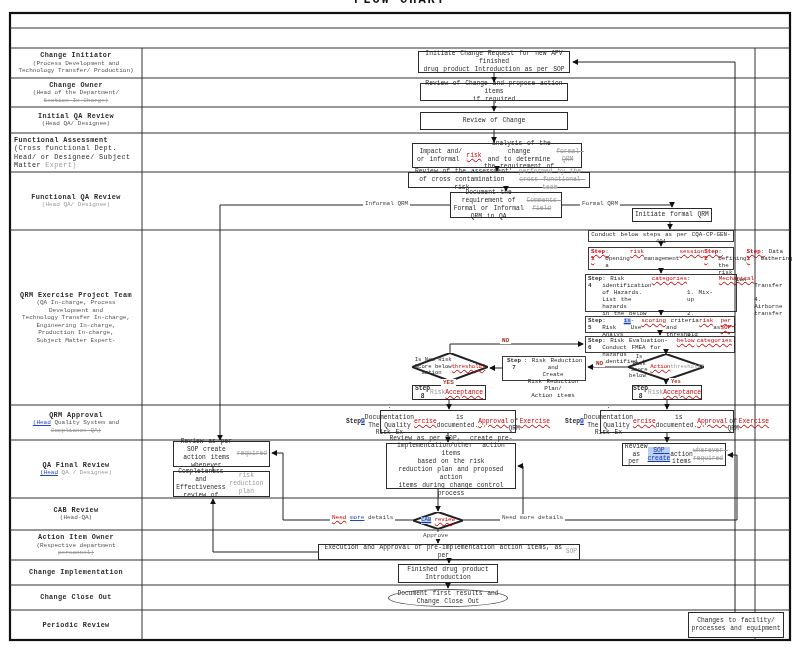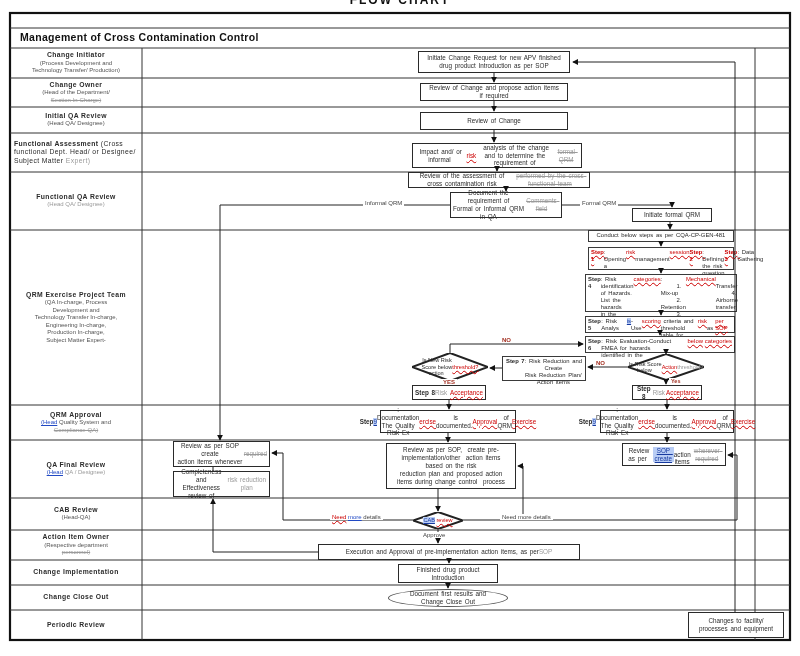--- a/index.html
+++ b/index.html
@@ -1,17 +1,17 @@
 <!DOCTYPE html>
 <html><head>
 <meta charset="utf-8">
 <style>
   html,body{margin:0;padding:0;background:#fff;}
   #stage{position:relative;width:800px;height:656px;background:#fff;overflow:hidden;
-         font-family:Liberation Sans, sans-serif;color:#2b2b2b;}
+         font-family:Liberation Mono, monospace;color:#2b2b2b;}
   .toptext{position:absolute;top:-7px;left:0;width:800px;text-align:center;font-weight:bold;
            font-size:12px;letter-spacing:2px;color:#111;}
   .title{position:absolute;left:20px;top:31px;font-weight:bold;font-size:10.5px;letter-spacing:.3px;color:#111;}
   .lane{position:absolute;left:11px;width:130px;display:flex;flex-direction:column;
         align-items:center;justify-content:center;text-align:center;padding:1px 3px;box-sizing:border-box;}
   .lane .lt{font-weight:bold;font-size:6.8px;letter-spacing:.4px;line-height:1.25;white-space:pre-wrap;}
   .lane .ls{font-size:6px;line-height:1.25;color:#555;white-space:pre-wrap;}
   .lane.leftalign{align-items:flex-start;text-align:left;}
   .box{position:absolute;background:#fff;border:1px solid #2a2a2a;box-sizing:border-box;
        display:flex;align-items:center;justify-content:center;text-align:center;
@@ -34,21 +34,20 @@
   .seg-bluehl{color:#16399f;background:#b9cdf5;text-decoration:underline;}
   .seg-faint{color:#9a9a9a;}
   .seg-fs{color:#9a9a9a;text-decoration:line-through;}
 </style>
 </head>
 <body>
 
 <div id="stage">
 
   <div class="toptext">FLOW CHART</div>
-  <div class="title">Management of Cross Contamination Control</div>
 
   <svg class="layer gridlayer" width="800" height="656">
     <rect x="10" y="13" width="780" height="627" fill="none" stroke="#111" stroke-width="2.2"></rect>
     <g stroke="#333" stroke-width="1">
       <line x1="10" y1="28" x2="790" y2="28"></line>
       <line x1="10" y1="48" x2="790" y2="48"></line>
       <line x1="10" y1="78" x2="790" y2="78"></line>
       <line x1="10" y1="107" x2="790" y2="107"></line>
       <line x1="10" y1="133" x2="790" y2="133"></line>
       <line x1="10" y1="172" x2="790" y2="172"></line>

